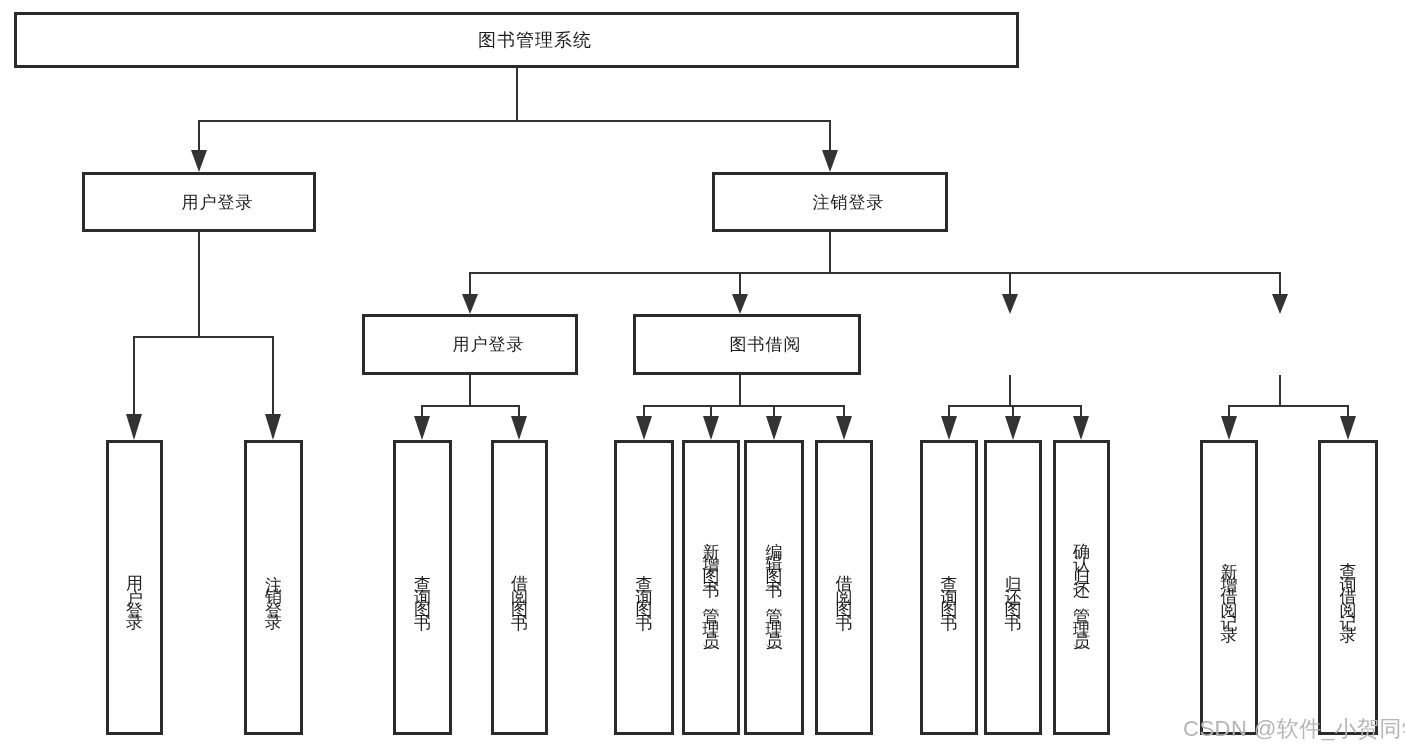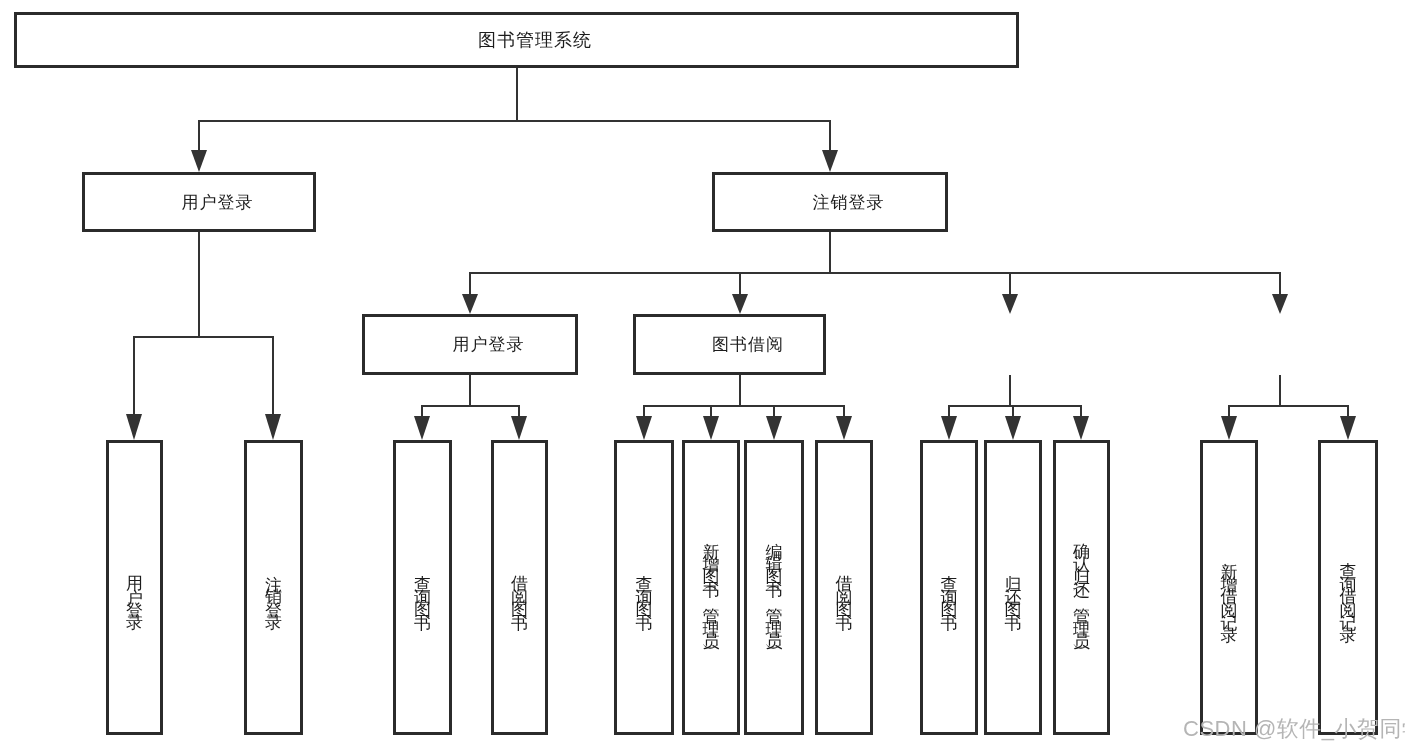--- a/index.html
+++ b/index.html
@@ -128,21 +128,21 @@
   <div class="node h" style="left:82px; top:172px; width:234px; height:60px;">
     <span>用户登录</span>
   </div>
   <div class="node h" style="left:712px; top:172px; width:236px; height:60px;">
     <span>注销登录</span>
   </div>
 
   <div class="node h" style="left:362px; top:314px; width:216px; height:61px;">
     <span>用户登录</span>
   </div>
-  <div class="node h" style="left:633px; top:314px; width:193px; height:61px;">
+  <div class="node h" style="left:633px; top:314px; width:228px; height:61px;">
     <span>图书借阅</span>
   </div>
 
   <div class="node v" style="left:106px; top:440px; width:57px; height:295px;">
     <span>用户登录</span>
   </div>
   <div class="node v" style="left:244px; top:440px; width:59px; height:295px;">
     <span>注销登录</span>
   </div>
 

